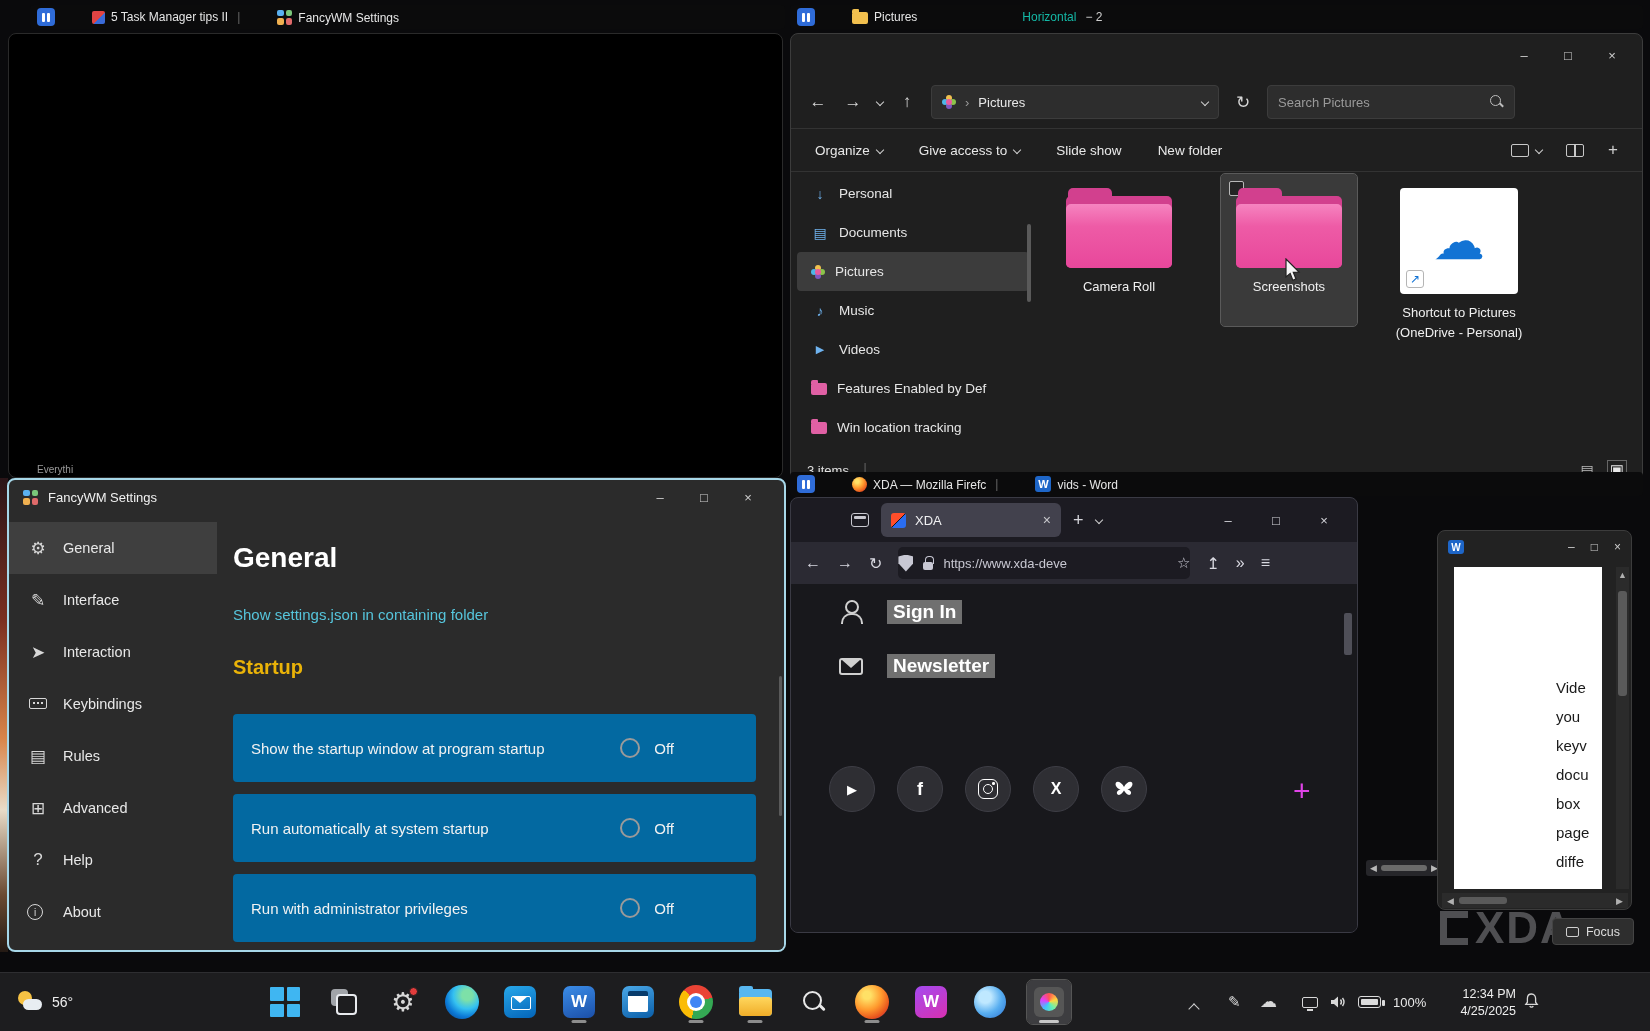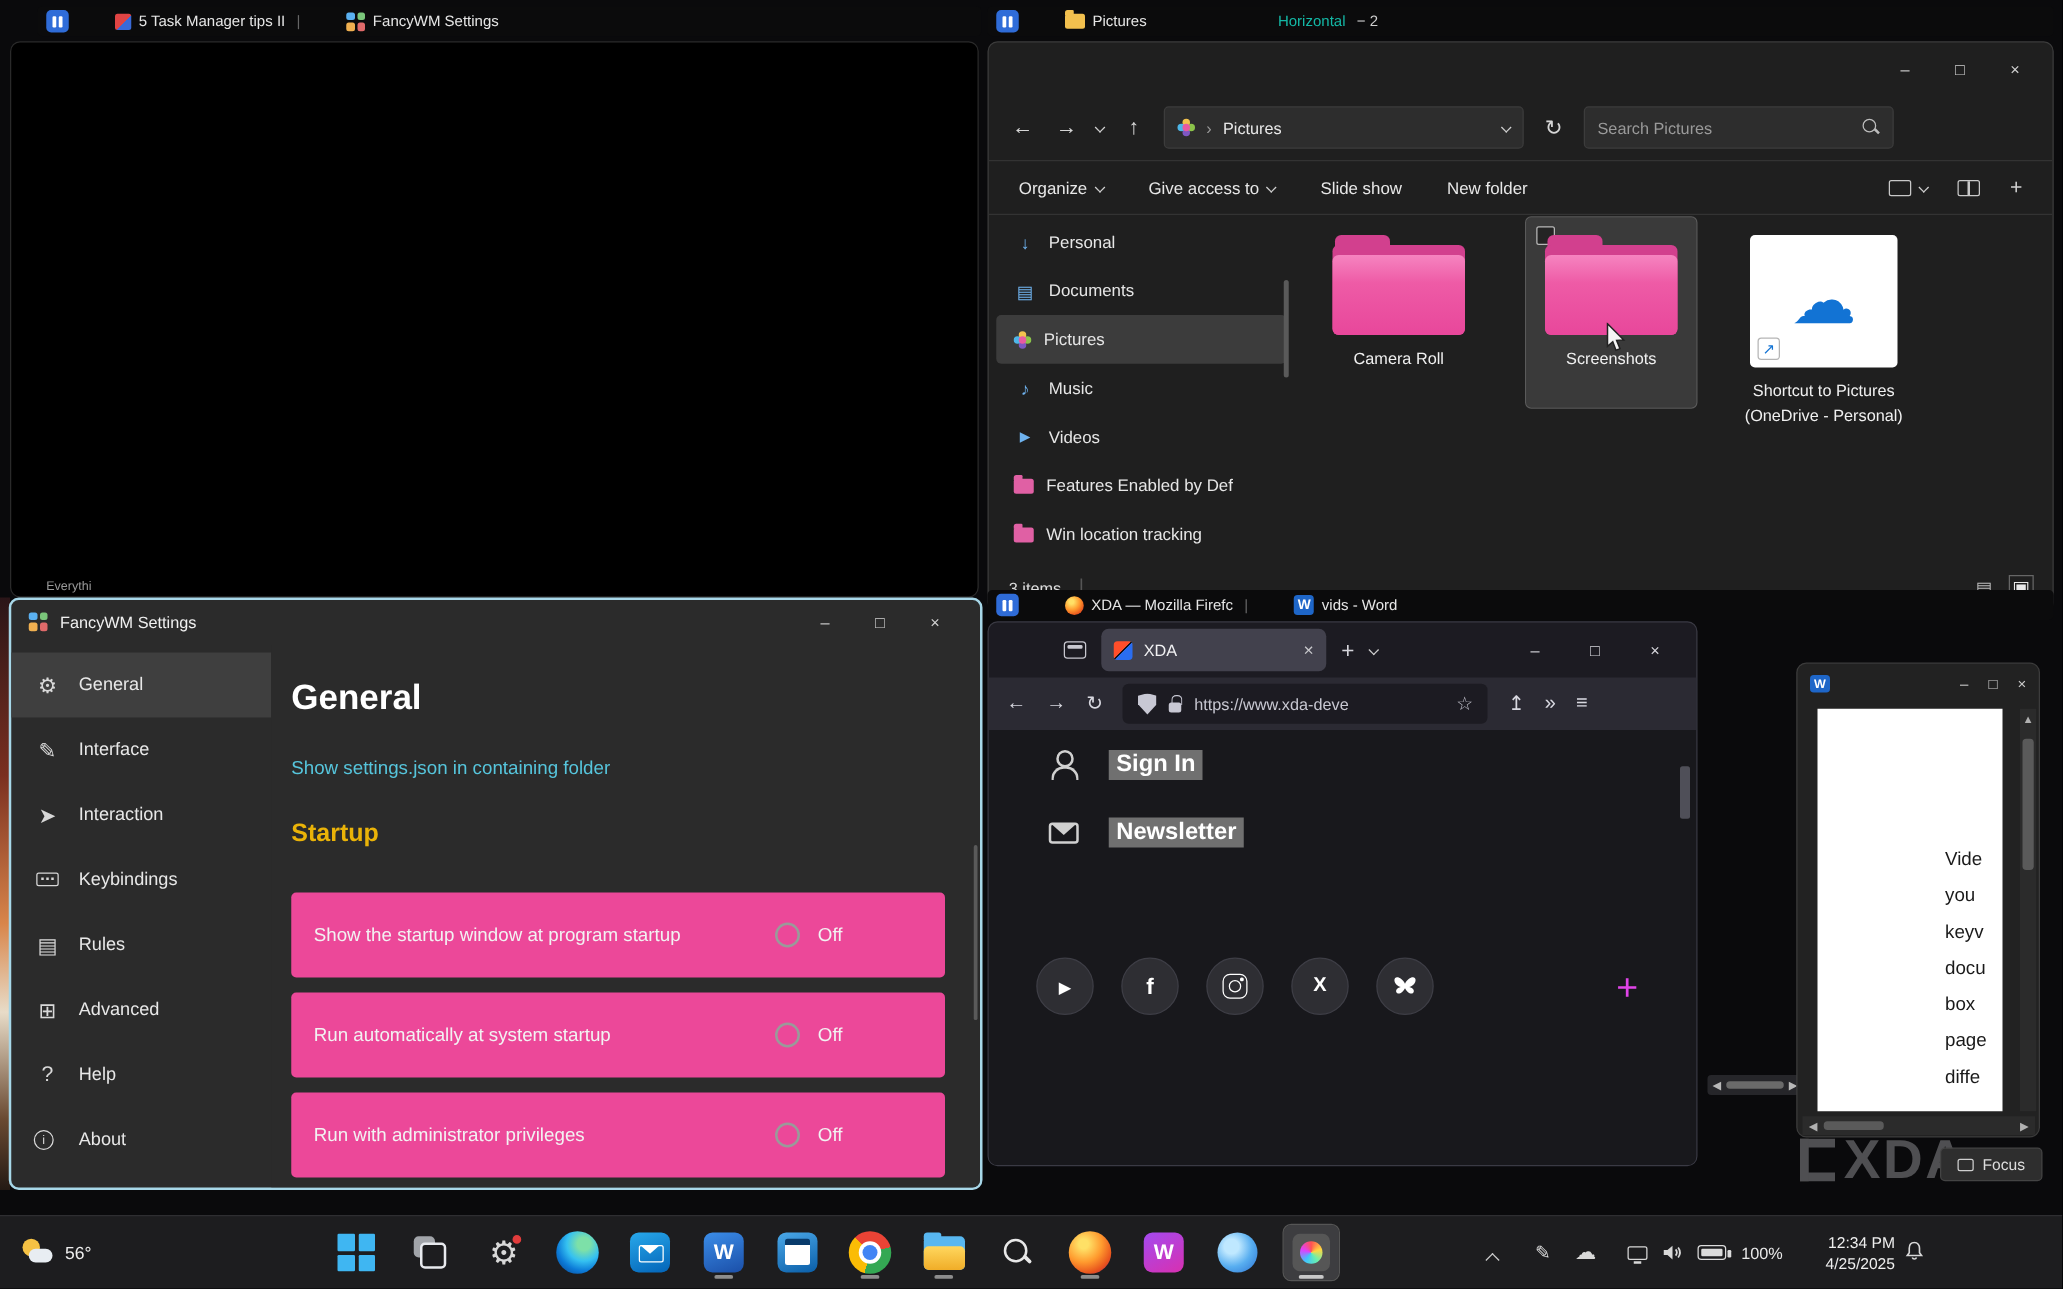--- a/index.html
+++ b/index.html
@@ -2,21 +2,21 @@
 <html><head>
 <meta charset="utf-8">
 <style>
   * { margin:0; padding:0; box-sizing:border-box; }
   html,body { background:#000; font-family:"Liberation Sans", sans-serif; }
   .screen { position:relative; width:1650px; height:1031px; background:#0a0a0c; overflow:hidden; }
   .abs { position:absolute; }
 
   
   .strip { position:absolute; height:24px; background:#0b0b0c; border-radius:4px; display:flex; align-items:center; gap:9px; padding:0 7px; color:#e6e6e6; font-size:12px; }
-  .striptab { display:flex; align-items:center; gap:6px; white-space:nowrap;padding-left:28px; }
+  .striptab { display:flex; align-items:flex-end; gap:6px; white-space:nowrap;padding-left:28px; }
   .stripsep { color:#666; }
   .pausechip { width:18px; height:18px; background:#2f6cd8; border-radius:4px; position:relative; flex:0 0 18px; }
   .pausechip::before,.pausechip::after { content:''; position:absolute; top:5px; width:3px; height:9px; background:#fff; border-radius:1px; }
   .pausechip::before { left:5px; } .pausechip::after { left:10px; }
   .favsq { width:13px; height:13px; border-radius:2px; background:linear-gradient(135deg,#e04444 55%,#3a6ad8 55%); flex:0 0 13px; }
   .fwlogo { width:15px; height:15px; display:grid; grid-template-columns:1fr 1fr; gap:2px; flex:0 0 15px; }
   .fwlogo i { border-radius:2px; }
   .fwlogo i:nth-child(1){background:#5ab0f0;} .fwlogo i:nth-child(2){background:#7ac67a;}
   .fwlogo i:nth-child(3){background:#f0b050;} .fwlogo i:nth-child(4){background:#e06a6a;}
   .minifolder { width:16px; height:12px; background:#e060a4; border-radius:2px; position:relative; flex:0 0 16px; }
@@ -70,36 +70,36 @@
   .vthumb { position:absolute; background:#5a5a5a; border-radius:2px; }
 
   
   .fwnavitem { display:flex; align-items:center; gap:14px; height:52px; padding:0 18px; color:#e8e8e8; font-size:14.5px; }
   .fwnavitem.sel { background:#3f3f3f; }
   .fwico { width:22px; text-align:center; color:#d8d8d8; font-size:17px; flex:0 0 22px; }
   .infocirc { width:16px; height:16px; border:1.5px solid #d8d8d8; border-radius:50%; font-size:10px; display:flex; align-items:center; justify-content:center; }
   .kbico { width:18px; height:11px; border:1.5px solid #d8d8d8; border-radius:2px; position:relative; }
   .kbico::before { content:''; position:absolute; left:3px; top:3px; width:2px; height:2px; background:#d8d8d8; box-shadow:4px 0 0 #d8d8d8, 8px 0 0 #d8d8d8; }
   .cyanlink { color:#56c5dc; font-size:15px; text-decoration:none; }
-  .setrow { position:absolute; left:16px; right:28px; height:68px; background:#ec4899; border-radius:4px; display:flex; align-items:center; padding:0 18px; gap:14px; }
+  .setrow { position:absolute; left:16px; right:28px; height:68px; background:#0369a1; border-radius:4px; display:flex; align-items:center; padding:0 18px; gap:14px; }
   .setlabel { flex:1; color:#f2f2f2; font-size:15px; }
   .setstate { color:#f2f2f2; font-size:15px; margin-right:64px; }
   .knob { width:20px; height:20px; border:2px solid #9a9a9a; border-radius:50%; flex:0 0 20px; }
 
   
   .tmbox { width:18px; height:14px; border:1.6px solid #c8c8d0; border-radius:3px; position:relative; }
   .tmbox::before { content:''; position:absolute; left:2px; right:2px; top:2px; height:3px; background:#c8c8d0; border-radius:1px; }
   .fftab { height:34px; background:#42414d; border-radius:6px; display:flex; align-items:center; gap:9px; padding:0 10px; color:#f0f0f2; font-size:13px; width:180px; }
   .xdafav { width:15px; height:15px; border-radius:3px; background:linear-gradient(135deg,#ff4e2a 0 47%,#15151c 47% 53%,#2a6df0 53%); flex:0 0 15px; }
   .tabx { color:#c8c8cc; font-size:14px; margin-left:auto; }
   .ffbtn { color:#d4d4da; font-size:18px; }
   .ffcaps { margin-left:auto; display:flex; gap:30px; padding-right:14px; }
   .ffcaps span { color:#d4d4da; font-size:13px; width:18px; text-align:center; }
   .ffnav { color:#d8d8e0; font-size:16px; }
-  .urlbar { display:flex; align-items:center; gap:10px; background:#1c1b22; border-radius:5px; height:32px; padding:0 12px; width:292px; }
+  .urlbar { display:flex; align-items:center; gap:10px; background:#1c1b22; border-radius:5px; height:32px; padding:0 0; width:292px; }
   .urltext { color:#c8c8d2; font-size:13px; flex:1; white-space:nowrap; overflow:hidden; }
   .shield { width:15px; height:17px; background:#c8c8d4; clip-path:polygon(50% 0,100% 12%,100% 52%,50% 100%,0 52%,0 12%); flex:0 0 15px; }
   .lock { width:10px; height:8px; background:#c8c8d4; border-radius:2px; position:relative; margin-top:5px; flex:0 0 10px; }
   .lock::before { content:''; position:absolute; left:1.5px; top:-6px; width:7px; height:7px; border:1.8px solid #c8c8d4; border-bottom:none; border-radius:4px 4px 0 0; }
   .pgrow { position:absolute; left:48px; display:flex; align-items:center; gap:24px; }
   .hl { background:#707070; color:#fff; font-weight:bold; font-size:19px; padding:1px 6px; }
   .person { width:24px; height:24px; position:relative; }
   .person::before { content:''; position:absolute; left:6px; top:0; width:10px; height:10px; border:2px solid #d0d0d0; border-radius:50%; }
   .person::after { content:''; position:absolute; left:2px; bottom:0; width:18px; height:9px; border:2px solid #d0d0d0; border-bottom:none; border-radius:10px 10px 0 0; }
   .envico { width:24px; height:17px; border:2px solid #d0d0d0; border-radius:3px; position:relative; }

